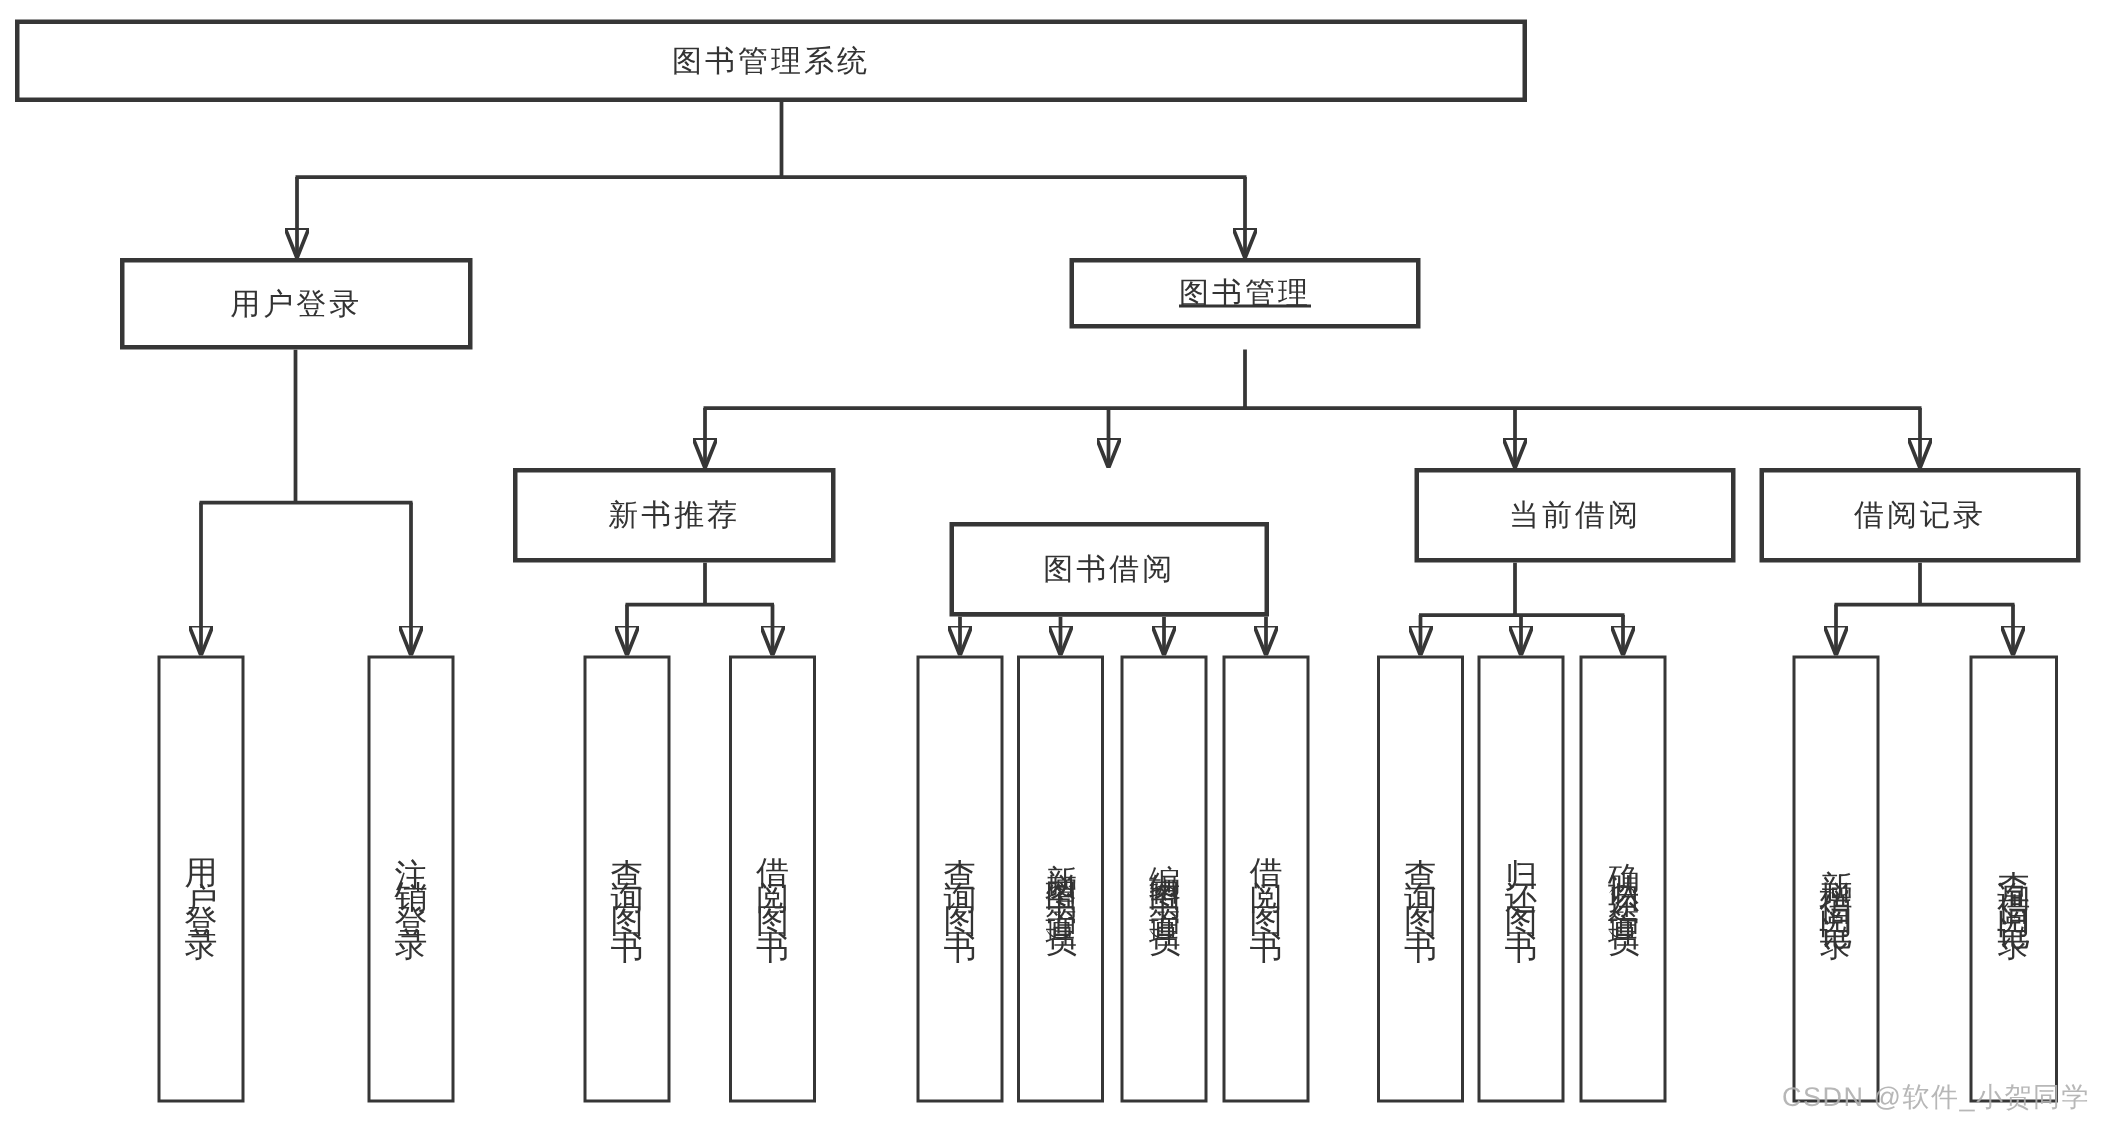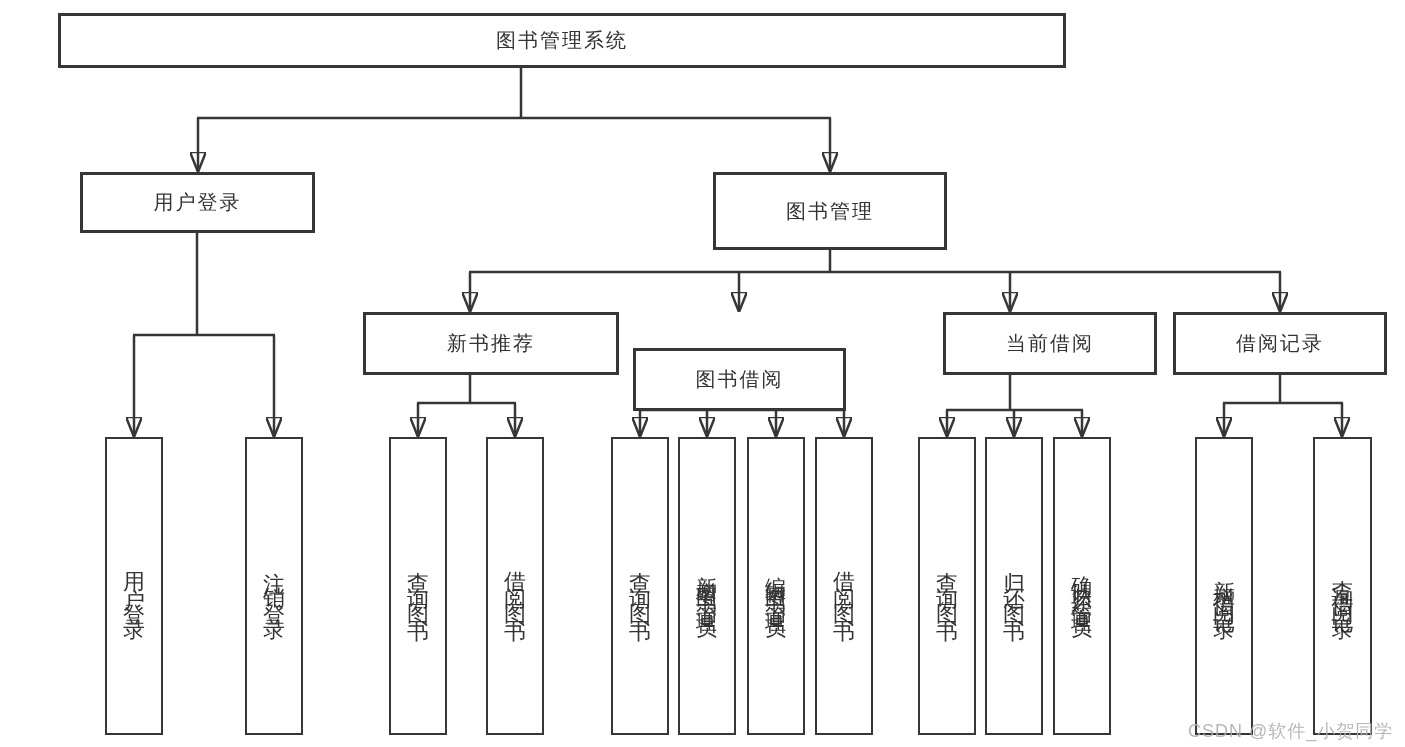--- a/index.html
+++ b/index.html
@@ -110,26 +110,26 @@
       <line x1="1082" y1="410" x2="1082" y2="436" marker-end="url(#arw)"></line>
     </g>
 
     <g>
       <path d="M1280 375 V404 M1223 403 H1343"></path>
       <line x1="1224" y1="403" x2="1224" y2="436" marker-end="url(#arw)"></line>
       <line x1="1342" y1="403" x2="1342" y2="436" marker-end="url(#arw)"></line>
     </g>
   </svg>
 
-  <div class="box hbox root" style="left:10px; top:13px; width:1008px; height:55px;margin-left:48px;">图书管理系统</div>
+  <div class="box hbox root" style="left:10px; top:13px; width:1008px; height:55px;">图书管理系统</div>
 
   <div class="box hbox" style="left:80px; top:172px; width:235px; height:61px;">用户登录</div>
-  <div class="box hbox" style="left:713px; top:172px; width:234px; height:78px;">图书管理</div>
+  <div class="box hbox" style="left:713px; top:172px; width:234px; height:47px;text-decoration:underline;">图书管理</div>
 
-  <div class="box hbox" style="left:363px; top:312px; width:256px; height:63px;">新书推荐</div>
+  <div class="box hbox" style="left:342px; top:312px; width:215px; height:63px;">新书推荐</div>
   <div class="box hbox" style="left:633px; top:312px; width:213px; height:63px;margin-top:36px;">图书借阅</div>
   <div class="box hbox" style="left:903px; top:312px; width:214px; height:63px;margin-left:40px;">当前借阅</div>
   <div class="box hbox" style="left:1173px; top:312px; width:214px; height:63px;">借阅记录</div>
 
   <div class="box vbox ls-a" style="left:105px; top:437px; width:58px; height:298px;">用户登录</div>
   <div class="box vbox ls-a" style="left:245px; top:437px; width:58px; height:298px;">注销登录</div>
 
   <div class="box vbox ls-a" style="left:389px; top:437px; width:58px; height:298px;">查询图书</div>
   <div class="box vbox ls-a" style="left:486px; top:437px; width:58px; height:298px;">借阅图书</div>
 

